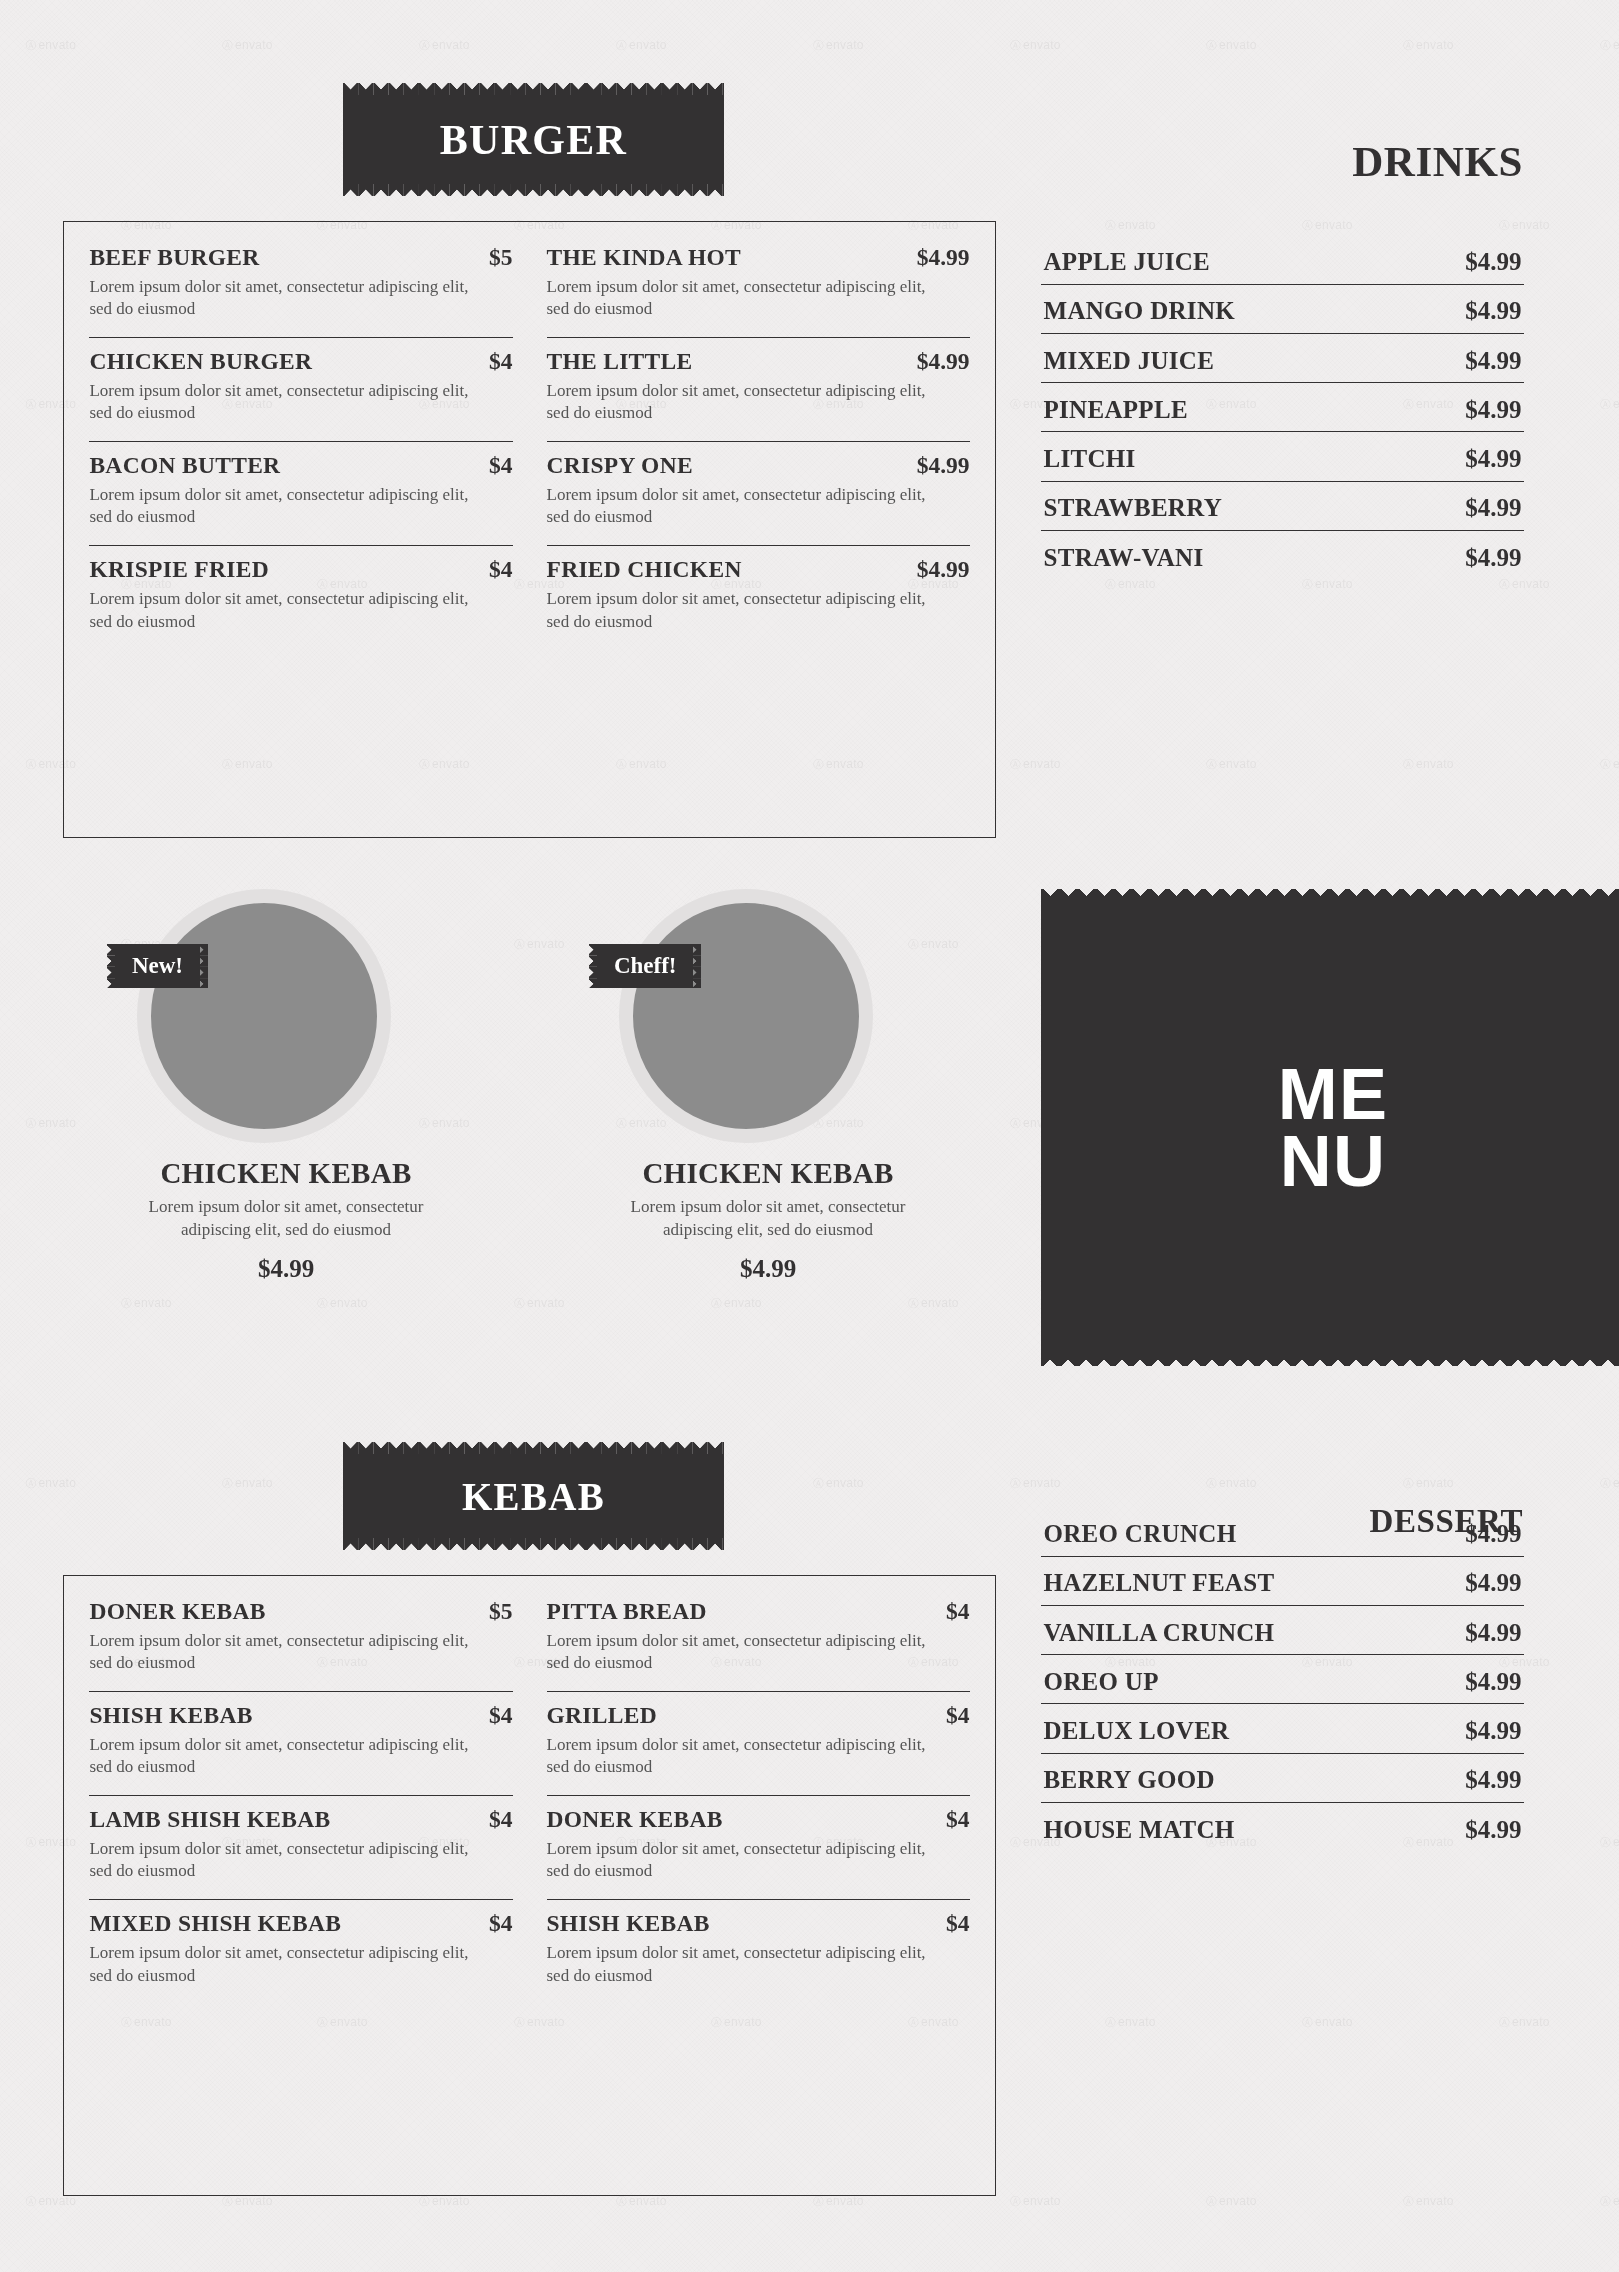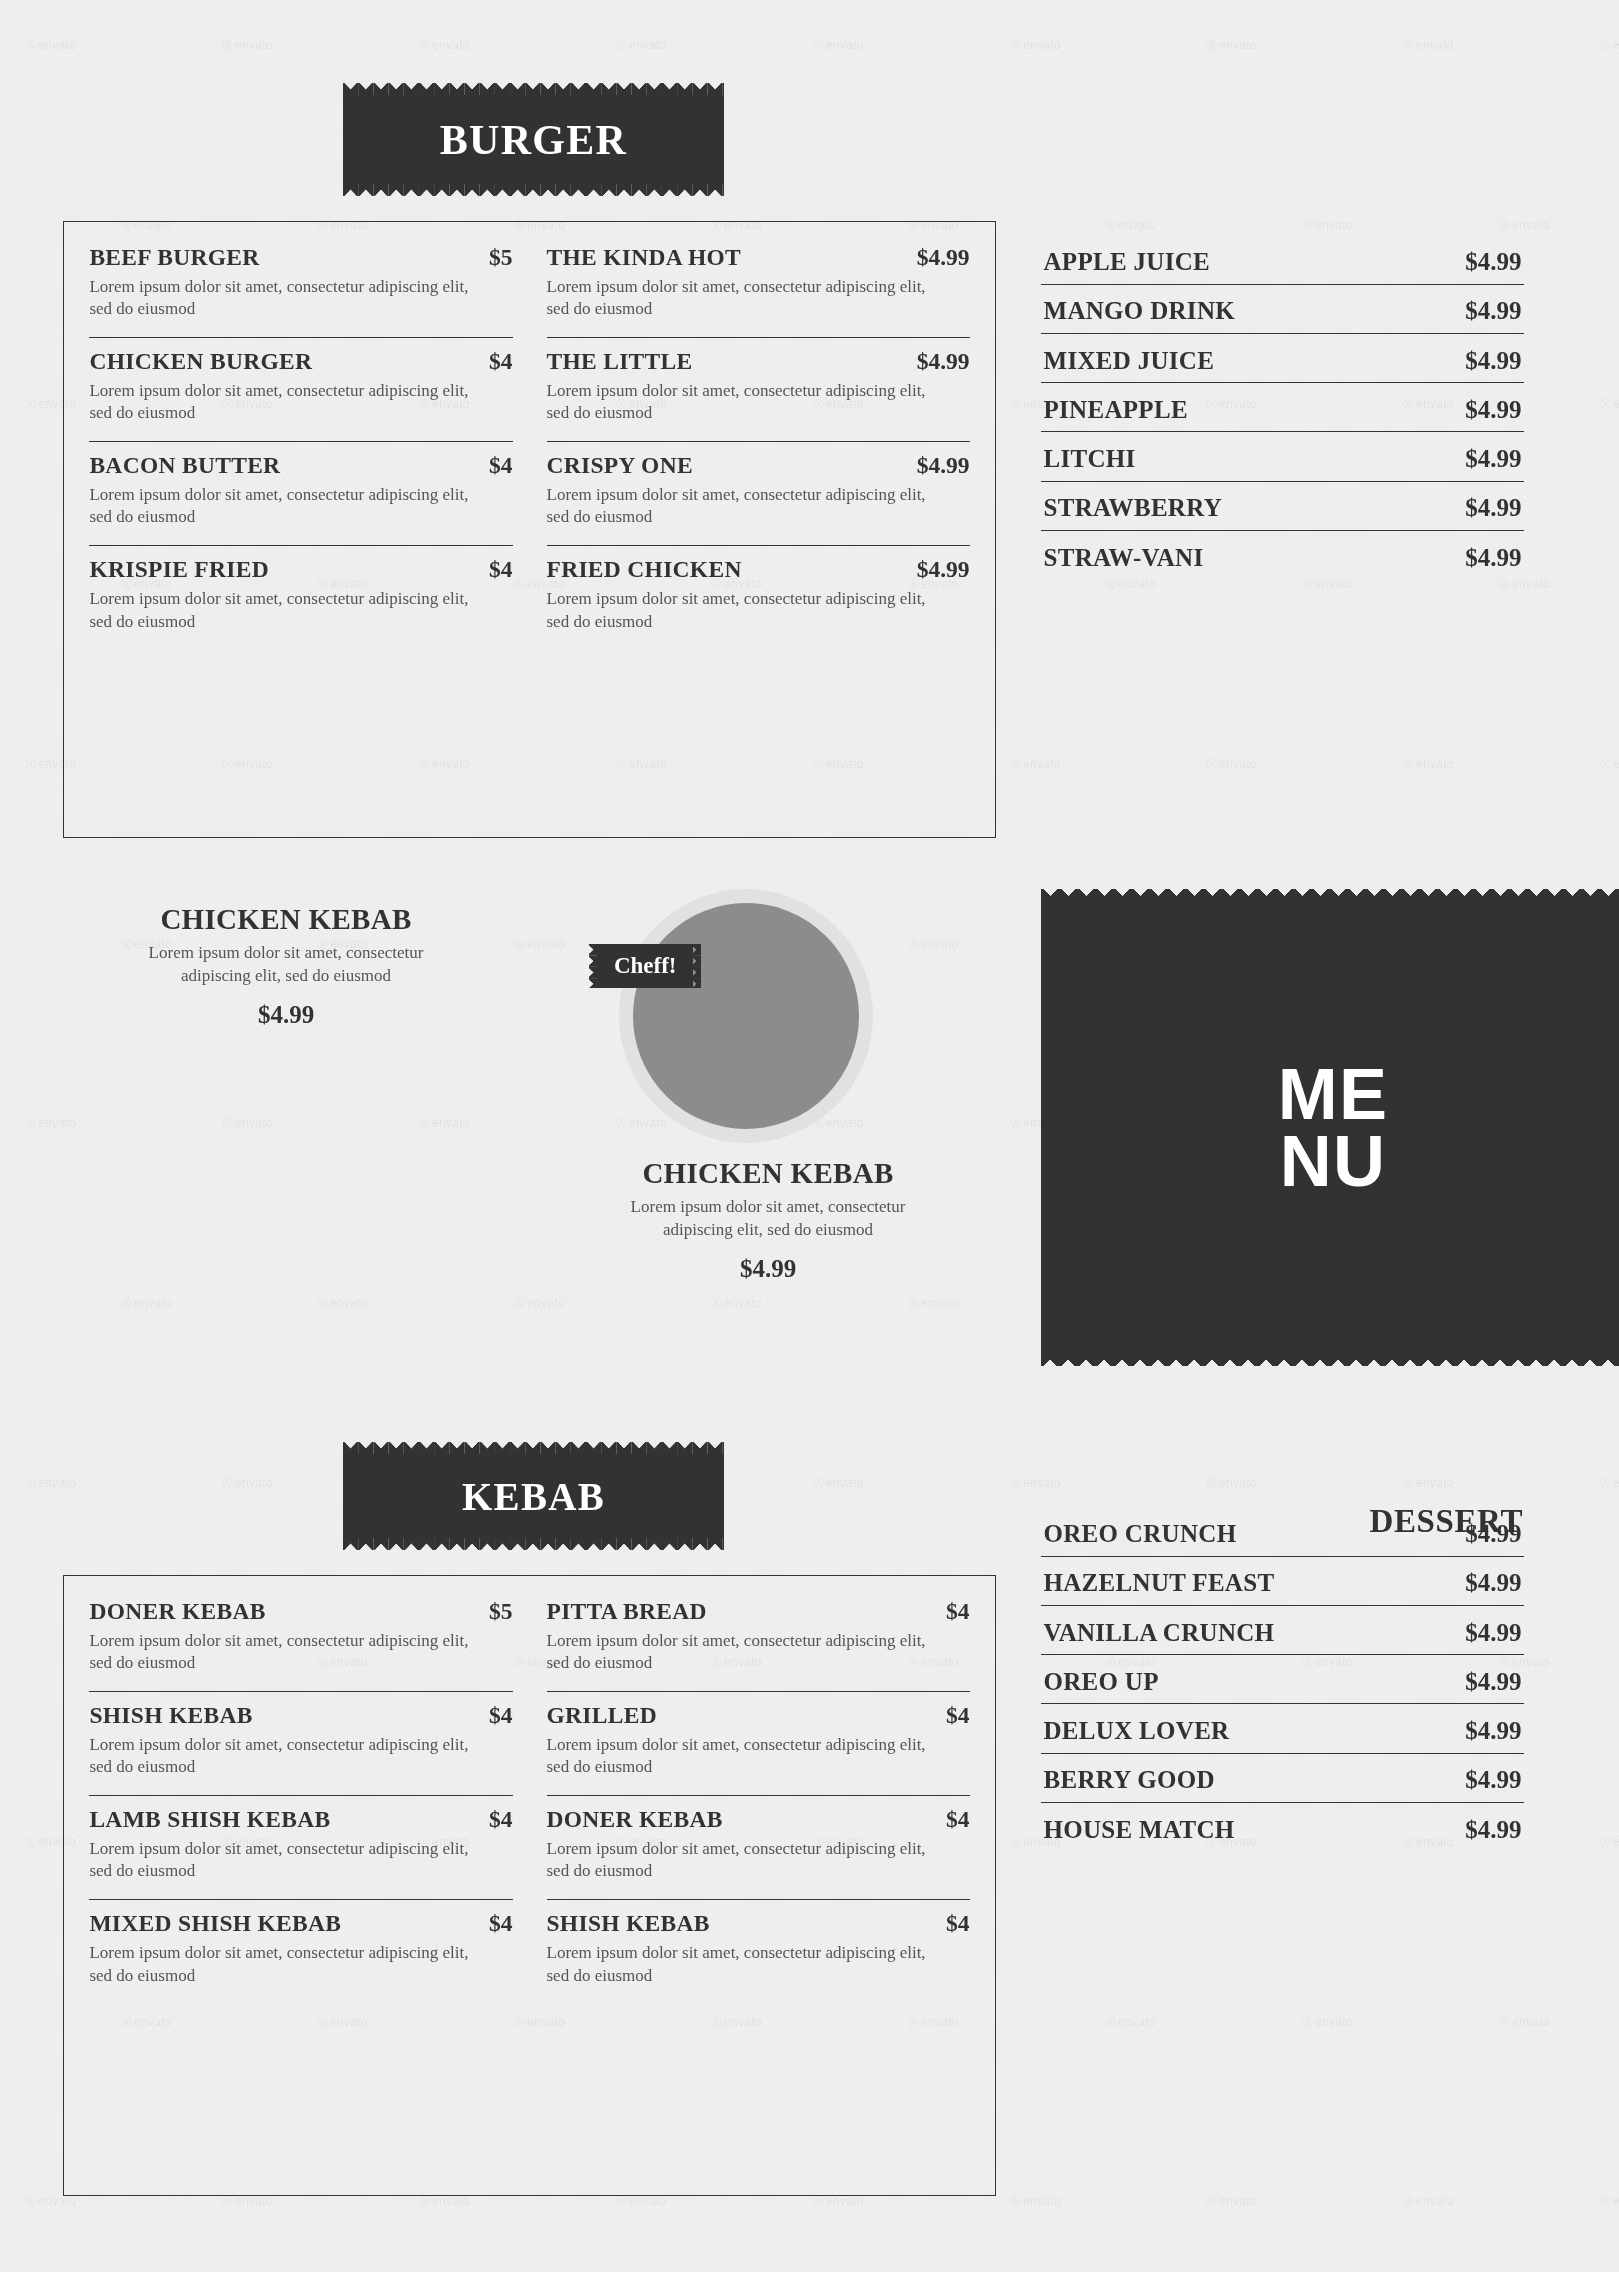--- a/index.html
+++ b/index.html
@@ -420,20 +420,21 @@
   </div>
 
 <div class="page">
 
   <div class="ribbon" style="left:343px; top:95px; width:381px; height:89px;">
     <div class="zig-top"></div>
     <div class="zig-bot"></div>
     <div class="ribbon-title" style="font-size:42px;">BURGER</div>
   </div>
 
+  <div class="plain-heading" style="left:952px; top:137px; width:571px; font-size:43px;">DRINKS</div>
 
   <div class="panel" style="left:63px; top:221px; width:933px; height:617px;">
     <div class="panel-cols">
       <div class="panel-col">
         <div class="menu-item">
           <div class="mi-row">
             <span class="mi-name">BEEF BURGER</span>
             <span class="mi-price">$5</span>
           </div>
           <div class="mi-desc">Lorem ipsum dolor sit amet, consectetur adipiscing elit, sed do eiusmod</div>
@@ -518,20 +519,28 @@
       <span class="pl-name">STRAWBERRY</span>
       <span class="pl-price">$4.99</span>
     </div>
     <div class="pl-row last">
       <span class="pl-name">STRAW-VANI</span>
       <span class="pl-price">$4.99</span>
     </div>
   </div>
 
   <div class="feature" style="left:89px; top:889px;">
+    <div class="feature-photo-wrap">
+      <div class="feature-photo"></div>
+      <div class="badge">
+        <div class="zz-l"></div>
+        <div class="zz-r"></div>
+        <span>New!</span>
+      </div>
+    </div>
     <div class="feature-name">CHICKEN KEBAB</div>
     <div class="feature-desc">Lorem ipsum dolor sit amet, consectetur adipiscing elit, sed do eiusmod</div>
     <div class="feature-price">$4.99</div>
   </div>
 
   <div class="feature" style="left:571px; top:889px;">
     <div class="feature-photo-wrap">
       <div class="feature-photo"></div>
       <div class="badge">
         <div class="zz-l"></div>

